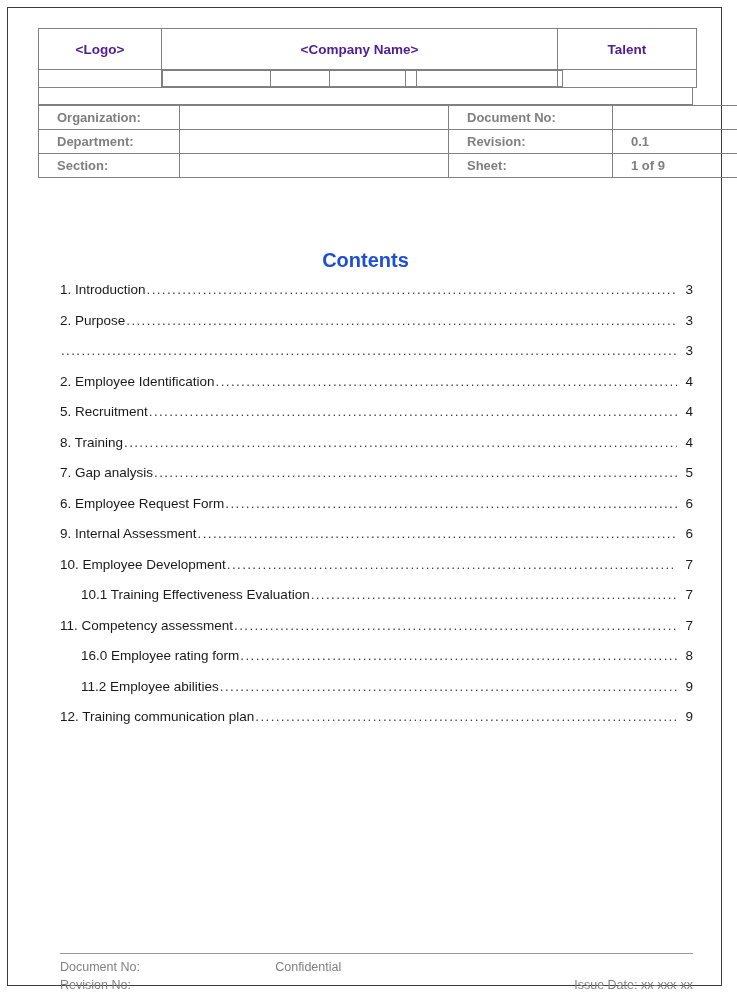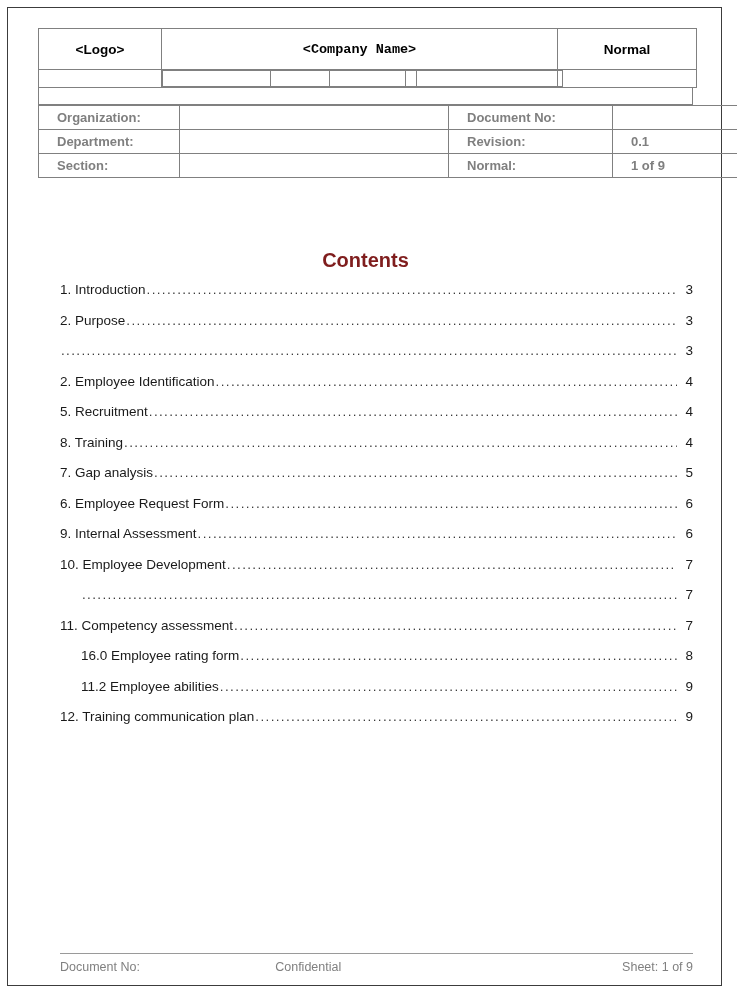--- a/index.html
+++ b/index.html
@@ -37,28 +37,28 @@
 
   
   table.hdr {
     border-collapse: collapse;
     width: 655px;
     table-layout: fixed;
   }
   table.hdr td {
     border: 1px solid #808080;
     padding: 0;
-    color: #000000;
+    color: #4c1d95;
     font-weight: bold;
     font-size: 13.5px;
     text-align: center;
     vertical-align: middle;
   }
   td.hdr-logo   { width: 122px; height: 40px; }
-  td.hdr-name   { width: 395px; font-family: Liberation Mono, monospace; }
+  td.hdr-name   { width: 395px; }
   td.hdr-normal { width: 138px; font-weight: normal; font-size: 13px; }
 
   tr.hdr-thin td { height: 15px; }
 
   td.banner {
     background: #8b99b0;
     color: #ffffff;
     font-size: 17px;
     font-weight: bold;
     height: 38px;
@@ -99,21 +99,21 @@
   td.i-label  { width: 122px; margin-top: 31px; }
   td.i-blank  { width: 250px; }
   td.i-label2 { width: 145px; }
   td.i-value  { width: 138px; }
 
   
   .contents-title {
     margin: 0;
     padding: 0;
     text-align: center;
-    color: #7f1d1d;
+    color: #1d4ed8;
     font-size: 20px;
     font-weight: bold;
     position: absolute;
     left: 0;
     top: 221px;
     width: 655px;
   }
 
   
   .toc {
@@ -175,21 +175,21 @@
 <body>
 
 <div id="page">
   <div id="page-inner">
 
     <table class="hdr">
       <tbody>
         <tr>
           <td class="hdr-logo">&lt;Logo&gt;</td>
           <td class="hdr-name">&lt;Company Name&gt;</td>
-          <td class="hdr-normal">Normal</td>
+          <td class="hdr-normal">Talent</td>
         </tr>
         <tr class="hdr-thin">
           <td class="hdr-logo"></td>
           <td class="hdr-name" style="padding:0">
             <table style="border-collapse:collapse;width:100%;table-layout:fixed;">
               <tbody>
                 <tr>
                   <td style="border-right:1px solid #808080;height:13px;width:107px;"></td>
                   <td style="border-right:1px solid #808080;width:58px;"></td>
                   <td style="border-right:1px solid #808080;width:75px;"></td>
@@ -222,21 +222,21 @@
         </tr>
         <tr>
           <td class="i-label">Department:</td>
           <td class="i-blank"></td>
           <td class="i-label2">Revision:</td>
           <td class="i-value">0.1</td>
         </tr>
         <tr>
           <td class="i-label">Section:</td>
           <td class="i-blank"></td>
-          <td class="i-label2">Normal:</td>
+          <td class="i-label2">Sheet:</td>
           <td class="i-value">1 of 9</td>
         </tr>
       </tbody>
     </table>
 
     <div class="contents-title">Contents</div>
 
     <div class="toc" id="toc-list">
         <div class="toc-row">
           <span class="toc-label">1. Introduction</span>
@@ -281,20 +281,21 @@
           <span class="toc-label">9. Internal Assessment</span>
           <span class="toc-dots">............................................................................................................................................................................................................................</span>
           <span class="toc-page">6</span>
         </div>
         <div class="toc-row">
           <span class="toc-label">10. Employee Development</span>
           <span class="toc-dots">............................................................................................................................................................................................................................</span>
           <span class="toc-page">7</span>
         </div>
         <div class="toc-row lvl2">
+          <span class="toc-label">10.1 Training Effectiveness Evaluation</span>
           <span class="toc-dots">............................................................................................................................................................................................................................</span>
           <span class="toc-page">7</span>
         </div>
         <div class="toc-row">
           <span class="toc-label">11. Competency assessment</span>
           <span class="toc-dots">............................................................................................................................................................................................................................</span>
           <span class="toc-page">7</span>
         </div>
         <div class="toc-row lvl2">
           <span class="toc-label">16.0 Employee rating form</span>
@@ -310,18 +311,22 @@
           <span class="toc-label">12. Training communication plan</span>
           <span class="toc-dots">............................................................................................................................................................................................................................</span>
           <span class="toc-page">9</span>
         </div>
       </div>
 
     <div class="footer">
       <div class="footer-row">
         <span class="f-left">Document No:</span>
         <span class="f-center">Confidential</span>
-        <span class="f-right">Sheet: 1 of 9</span>
+      </div>
+      <div class="footer-row">
+        <span class="f-left">Revision No:</span>
+        <span class="f-center f-empty">.</span>
+        <span class="f-right">Issue Date: xx-xxx-xx</span>
       </div>
     </div>
 
   </div>
 </div>
 
 </body></html>

